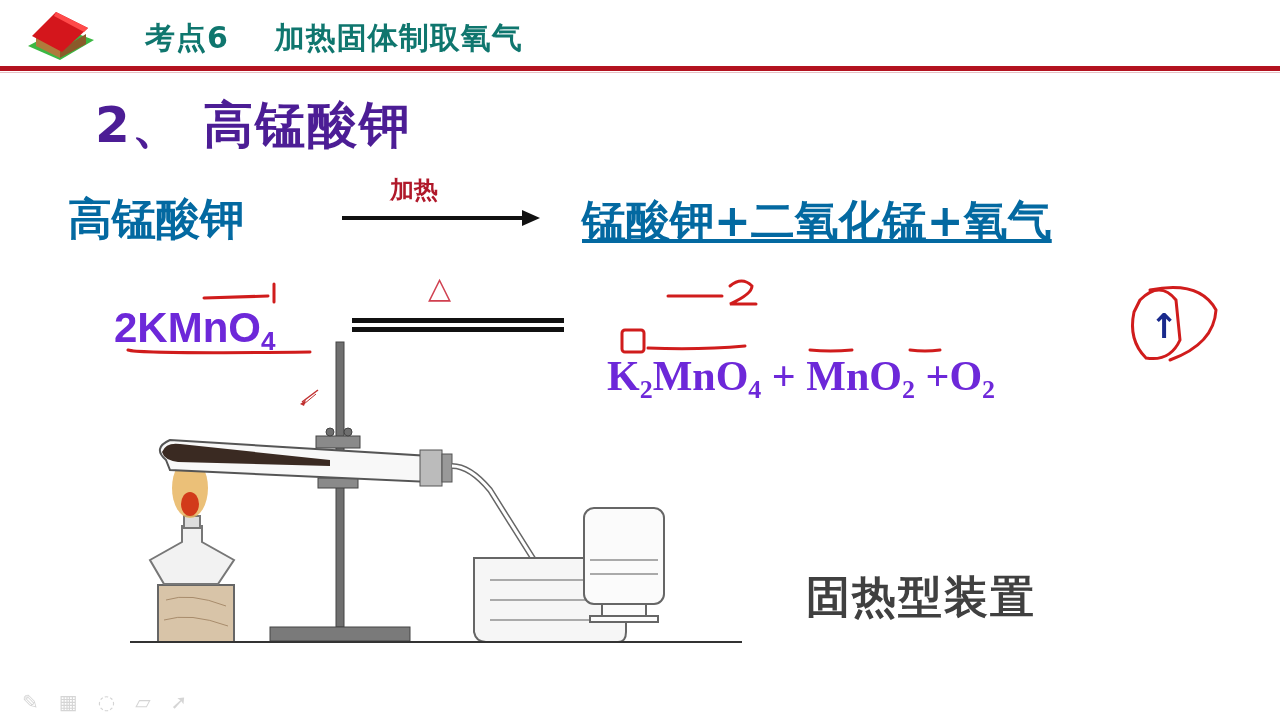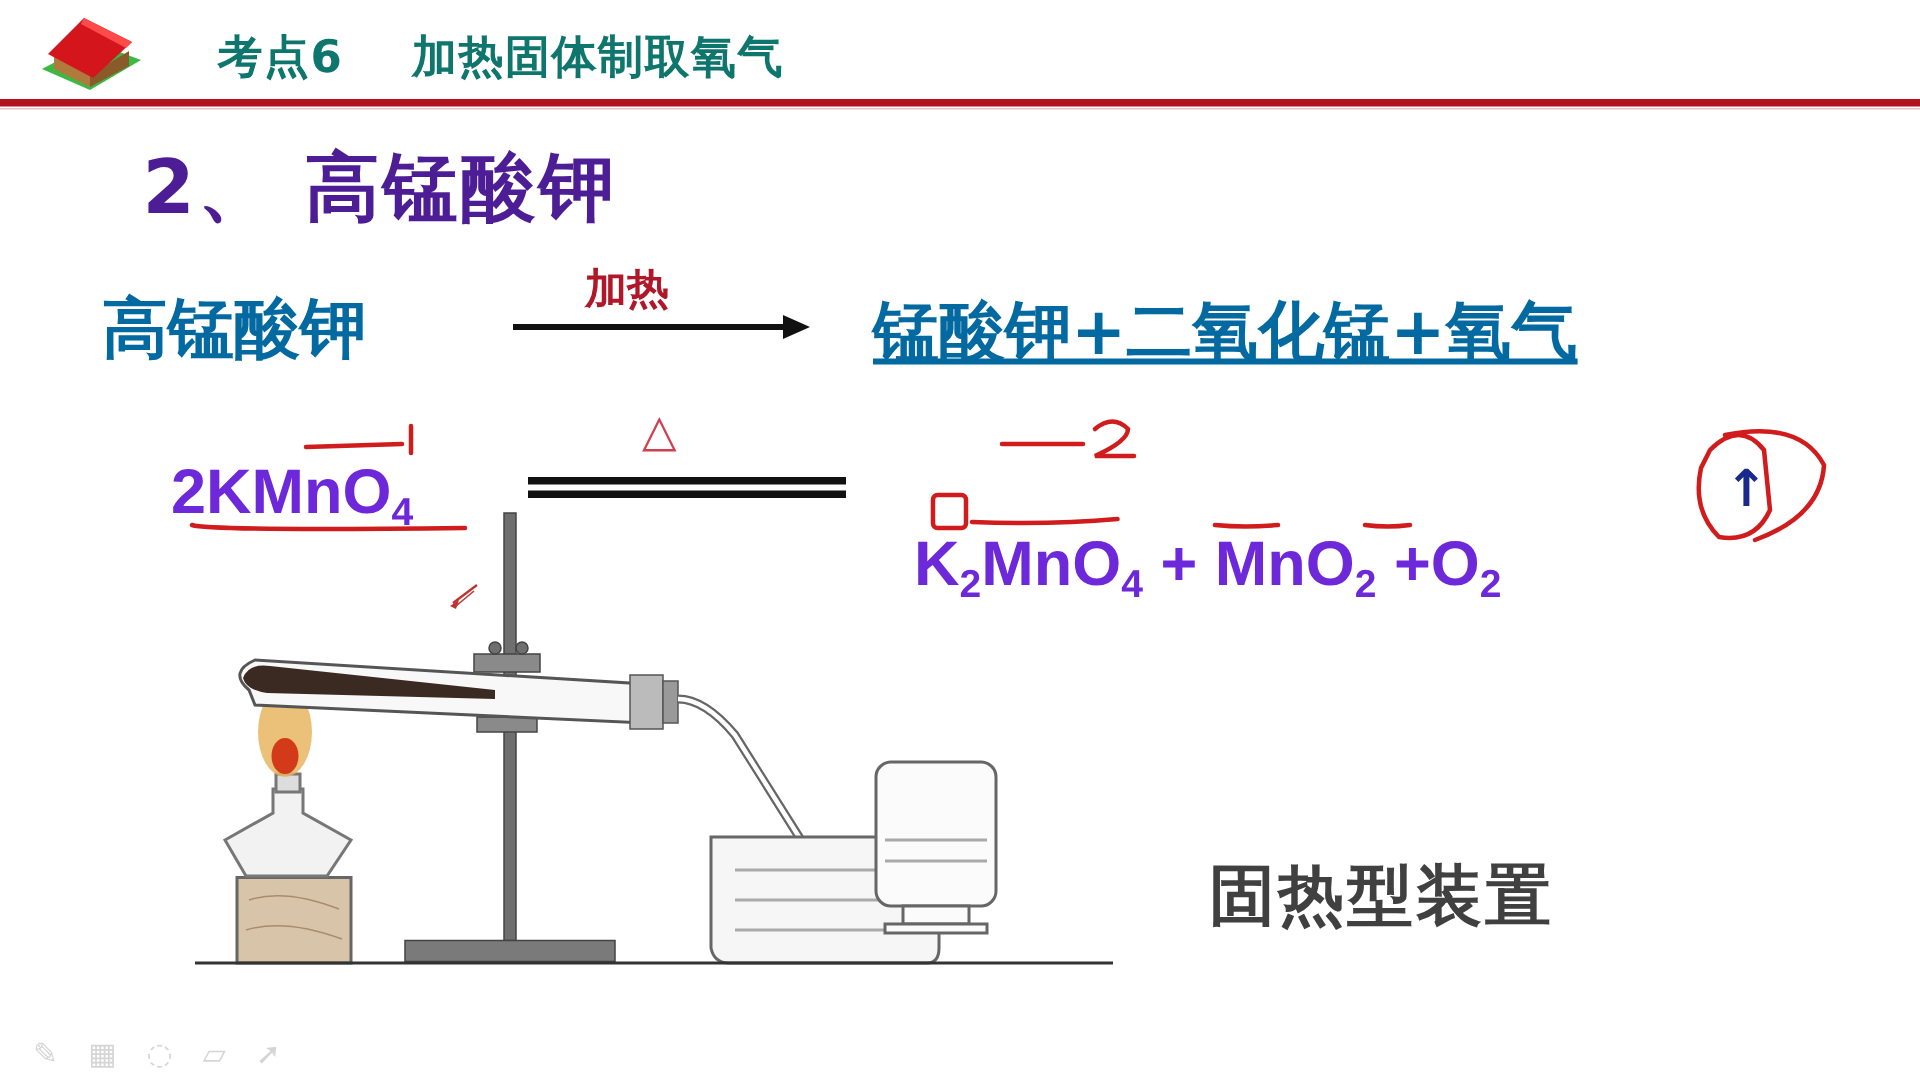--- a/index.html
+++ b/index.html
@@ -4,21 +4,21 @@
 <style>
   html, body { margin:0; padding:0; }
   body { width:1280px; height:720px; background:#ffffff; position:relative; overflow:hidden;
          font-family:"DejaVu Sans", "Liberation Sans", sans-serif; }
   .abs { position:absolute; }
   .header-title { left:145px; top:18px; font-size:30px; font-weight:bold; color:#0f766e; letter-spacing:1px; white-space:pre;text-align:right; }
   .header-rule { left:0; top:66px; width:1280px; height:5px; background:#b3121f; }
   .header-rule2 { left:0; top:72px; width:1280px; height:1px; background:#e7c0c4; }
   .section-title { left:48px; top:92px; font-size:50px; font-weight:bold; color:#4c1d95; letter-spacing:2px;margin-left:47px; }
   .word-eq { font-size:44px; font-weight:bold; color:#0369a1; }
-  .cond { font-size:28px; font-weight:bold; color:#b0182a; }
+  .cond { font-size:24px; font-weight:bold; color:#b0182a; }
   .formula { font-family:"Liberation Sans", sans-serif; font-weight:bold; color:#6d28d9; font-size:42px; }
   .formula sub { font-size:26px; vertical-align:-8px; }
   .device-label { left:806px; top:568px; font-size:44px; font-weight:bold; color:#404040; letter-spacing:2px; }
   .toolbar { left:22px; top:690px; display:flex; gap:20px; opacity:0.35; }
   .toolbar span { font-size:20px; color:#888; }
 </style>
 </head>
 <body>
 
 <div class="abs" style="left:22px;top:6px;width:76px;height:58px;">
@@ -44,21 +44,21 @@
       <polygon points="180,2 198,10 180,18" fill="#111"></polygon>
     </svg>
 </div>
 <div class="abs word-eq" style="left:582px;top:192px;text-decoration:underline;">锰酸钾+二氧化锰+氧气</div>
 
 <div class="abs formula" style="left:114px;top:304px;">
   <span>2</span><span>KMnO</span><sub>4</sub>
 </div>
 <div class="abs" style="left:428px;top:270px;font-size:30px;color:#d04050;">△</div>
 <div class="abs" style="left:352px;top:318px;width:212px;height:14px;border-top:5px solid #111;border-bottom:5px solid #111;box-sizing:border-box;"></div>
-<div class="abs formula" style="left:586px;top:304px;white-space:pre;">
+<div class="abs formula" style="left:586px;top:304px;white-space:pre;font-family:Liberation Serif, serif;">
   <span>K</span><sub>2</sub><span>MnO</span><sub>4</sub><span> + </span><span>MnO</span><sub>2</sub><span> +</span><span>O</span><sub>2</sub>
 </div>
 <div class="abs" style="left:1150px;top:306px;font-size:34px;font-weight:bold;color:#1a2a8c;">↑</div>
 
 <svg class="abs" style="left:0;top:0;" width="1280" height="720">
   <g stroke="#d01c1c" stroke-width="3" fill="none" stroke-linecap="round">
 
     <line x1="204" y1="298" x2="268" y2="296"></line>
     <line x1="274" y1="284" x2="274" y2="302"></line>
 

